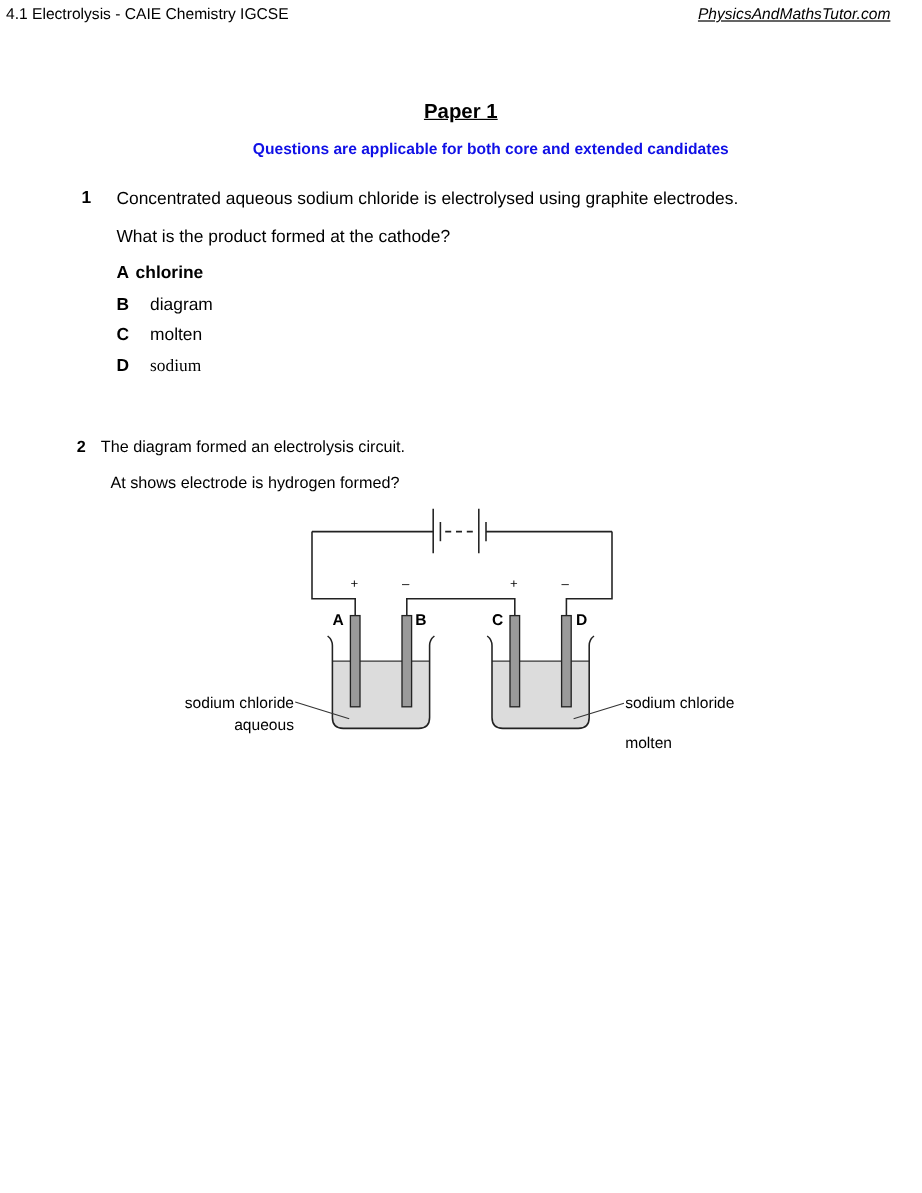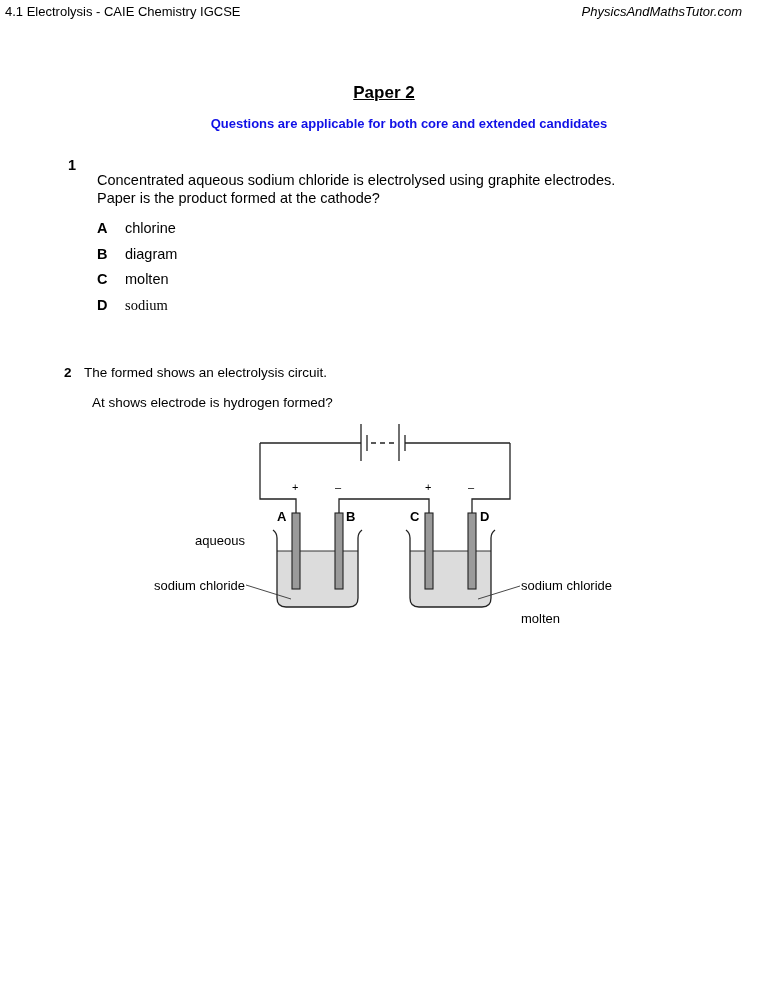--- a/index.html
+++ b/index.html
@@ -1,69 +1,69 @@
 <!DOCTYPE html>
 <html><head>
 <meta charset="utf-8">
 <style>
   html, body { margin:0; padding:0; background:#ffffff; }
   body { width:768px; height:994px; position:relative; overflow:hidden;
          font-family:"Liberation Sans", sans-serif; color:#000; }
   .abs { position:absolute; white-space:nowrap; }
   .hdr { font-size:13px; top:4px; }
   .hdr-left { left:5px; }
-  .hdr-right { right:26px; font-style:italic; }
+  .hdr-right { right:26px; font-style:italic;text-decoration:underline; }
   .title { left:0; width:768px; text-align:center; top:83px; font-size:17px;
            font-weight:bold; text-decoration:underline; }
   .subtitle { left:0; width:768px; text-align:center; top:116px; font-size:13px;
               font-weight:bold; color:#1010e6;padding-left:25px; }
   .q1 { font-size:14.5px; }
   .qnum { font-weight:bold; }
   .opt-letter { font-weight:bold; }
   .q2 { font-size:13.5px; }
   svg { position:absolute; left:0; top:0; }
   .dlabel { font-size:13px; }
   .elabel { font-size:13px; font-weight:bold; }
   .sign { font-size:11px; }
 </style>
 </head>
 <body>
 
 <div class="abs hdr hdr-left">4.1 Electrolysis  - CAIE Chemistry IGCSE</div>
 <div class="abs hdr hdr-right">PhysicsAndMathsTutor.com</div>
 
-<div class="abs title">Paper 2</div>
+<div class="abs title">Paper 1</div>
 <div class="abs subtitle">Questions are applicable for both core and extended candidates</div>
 
 <div>
   <div class="abs q1 qnum" style="left:68px;top:157px;">1</div>
-  <div class="abs q1" style="left:97px;top:172px;text-align:right;">Concentrated aqueous sodium chloride is electrolysed using graphite electrodes.</div>
-  <div class="abs q1" style="left:97px;top:190px;">Paper is the product formed at the cathode?</div>
+  <div class="abs q1" style="left:97px;top:158px;text-align:right;">Concentrated aqueous sodium chloride is electrolysed using graphite electrodes.</div>
+  <div class="abs q1" style="left:97px;top:190px;">What is the product formed at the cathode?</div>
 
   <div class="abs q1" style="left:97px;top:220px;">
     <span class="opt-letter">A</span>
-    <span style="position:absolute;left:28px;">chlorine</span>
+    <span style="position:absolute;left:16px;font-weight:bold;">chlorine</span>
   </div>
   <div class="abs q1" style="left:97px;top:246px;">
     <span class="opt-letter">B</span>
     <span style="position:absolute;left:28px;">diagram</span>
   </div>
   <div class="abs q1" style="left:97px;top:271px;">
     <span class="opt-letter">C</span>
     <span style="position:absolute;left:28px;">molten</span>
   </div>
   <div class="abs q1" style="left:97px;top:297px;">
     <span class="opt-letter">D</span>
     <span style="position:absolute;left:28px;font-family:Liberation Serif, serif;">sodium</span>
   </div>
 </div>
 
 <div>
   <div class="abs q2 qnum" style="left:64px;top:365px;">2</div>
-  <div class="abs q2" style="left:84px;top:365px;">The formed shows an electrolysis circuit.</div>
+  <div class="abs q2" style="left:84px;top:365px;">The diagram formed an electrolysis circuit.</div>
   <div class="abs q2" style="left:92px;top:395px;">At shows electrode is hydrogen formed?</div>
 </div>
 
 <div>
   <svg width="768" height="994" viewBox="0 0 768 994">
     <g stroke="#222" stroke-width="1.3" fill="none">
 
       <g>
         <line x1="260" y1="443" x2="361" y2="443"></line>
         <line x1="361" y1="424" x2="361" y2="461"></line>
@@ -106,17 +106,17 @@
   <div class="abs sign" style="left:292px;top:481px;">+</div>
   <div class="abs sign" style="left:335px;top:481px;">–</div>
   <div class="abs sign" style="left:425px;top:481px;">+</div>
   <div class="abs sign" style="left:468px;top:481px;">–</div>
 
   <div class="abs elabel" style="left:277px;top:509px;">A</div>
   <div class="abs elabel" style="left:346px;top:509px;">B</div>
   <div class="abs elabel" style="left:410px;top:509px;">C</div>
   <div class="abs elabel" style="left:480px;top:509px;">D</div>
 
-  <div class="abs dlabel" style="left:147px;top:533px;width:98px;text-align:right;">aqueous</div>
+  <div class="abs dlabel" style="left:147px;top:596px;width:98px;text-align:right;">aqueous</div>
   <div class="abs dlabel" style="left:147px;top:578px;width:98px;text-align:right;">sodium chloride</div>
   <div class="abs dlabel" style="left:521px;top:563px;margin-top:48px;">molten</div>
   <div class="abs dlabel" style="left:521px;top:578px;">sodium chloride</div>
 </div>
 
 </body></html>

